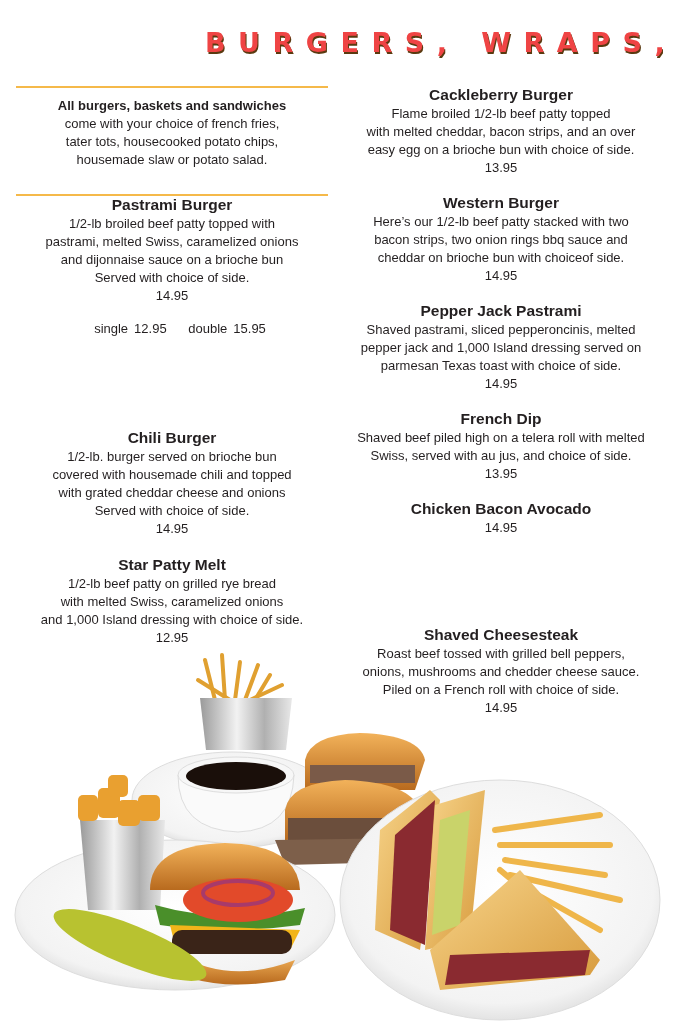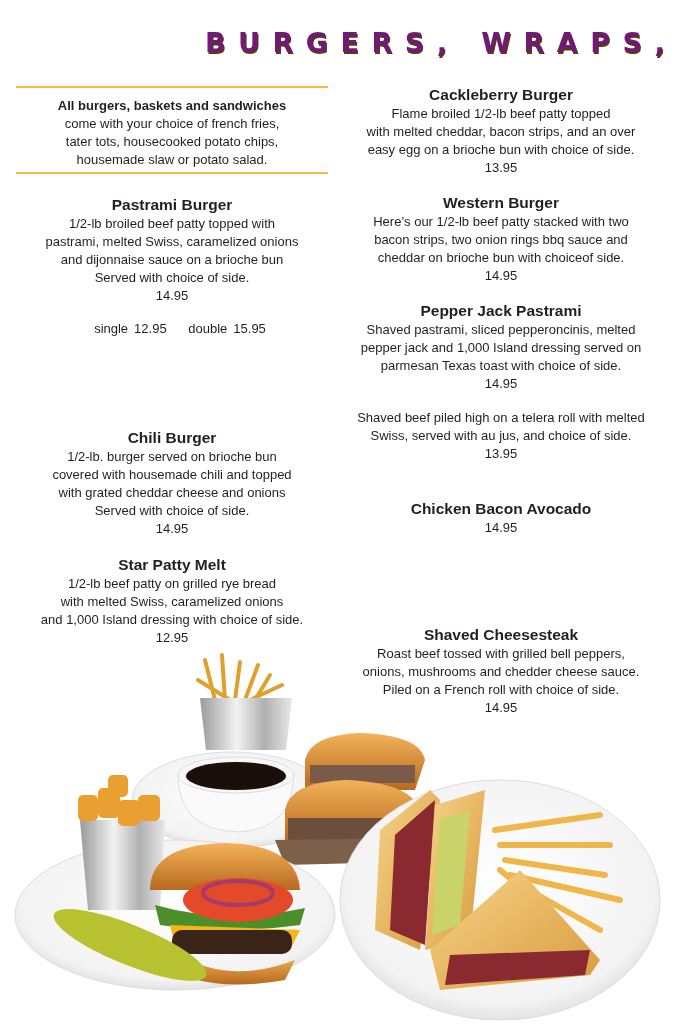--- a/index.html
+++ b/index.html
@@ -2,30 +2,30 @@
 <html><head>
 <meta charset="utf-8">
 <style>
   * { margin: 0; padding: 0; box-sizing: border-box; }
   html, body { width: 683px; height: 1024px; background: #ffffff; overflow: hidden; }
   body { position: relative; font-family: "Liberation Sans", "DejaVu Sans", sans-serif; color: #231f20; }
 
   .title {
     position: absolute; top: 27px; left: 205px; width: 478px;
     font-family: "DejaVu Sans", sans-serif; font-weight: bold;
-    font-size: 27px; letter-spacing: 12.5px; color: #701a75;
+    font-size: 27px; letter-spacing: 12.5px; color: #ef4444;
     text-shadow: 1px 2px 0 #5a3a10; white-space: nowrap;
   }
 
   .col { position: absolute; text-align: center; }
   .col-left { left: 16px; width: 312px; }
   .col-right { left: 344px; width: 314px; }
 
   .note-box {
-    position: absolute; left: 16px; top: 86px; width: 312px; height: 88px;
+    position: absolute; left: 16px; top: 86px; width: 312px; height: 110px;
     border-top: 2px solid #f5b94a; border-bottom: 2px solid #f5b94a;
     text-align: center; font-size: 13px; line-height: 18px; padding-top: 9px;
   }
   .note-box .lead { font-weight: bold; }
 
   .item { position: absolute; left: 0; width: 100%; text-align: center; font-size: 13px; line-height: 18px; }
   .item .name { font-weight: bold; font-size: 15.5px; line-height: 20px; }
   .item .desc { white-space: pre-line; }
   .item .price-row span { display: inline-block; margin: 0 9px; }
 
@@ -91,20 +91,21 @@
     <div class="price">14.95</div>
   </div>
   <div class="item" style="top:301px">
     <div class="name">Pepper Jack Pastrami</div>
     <div class="desc">Shaved pastrami, sliced pepperoncinis, melted
 pepper jack and 1,000 Island dressing served on
 parmesan Texas toast with choice of side.</div>
     <div class="price">14.95</div>
   </div>
   <div class="item" style="top:409px">
+    <div class="name">French Dip</div>
     <div class="desc">Shaved beef piled high on a telera roll with melted
 Swiss, served with au jus, and choice of side.</div>
     <div class="price">13.95</div>
   </div>
   <div class="item" style="top:499px">
     <div class="name">Chicken Bacon Avocado</div>
     <div class="price">14.95</div>
   </div>
   <div class="item" style="top:625px">
     <div class="name">Shaved Cheesesteak</div>

